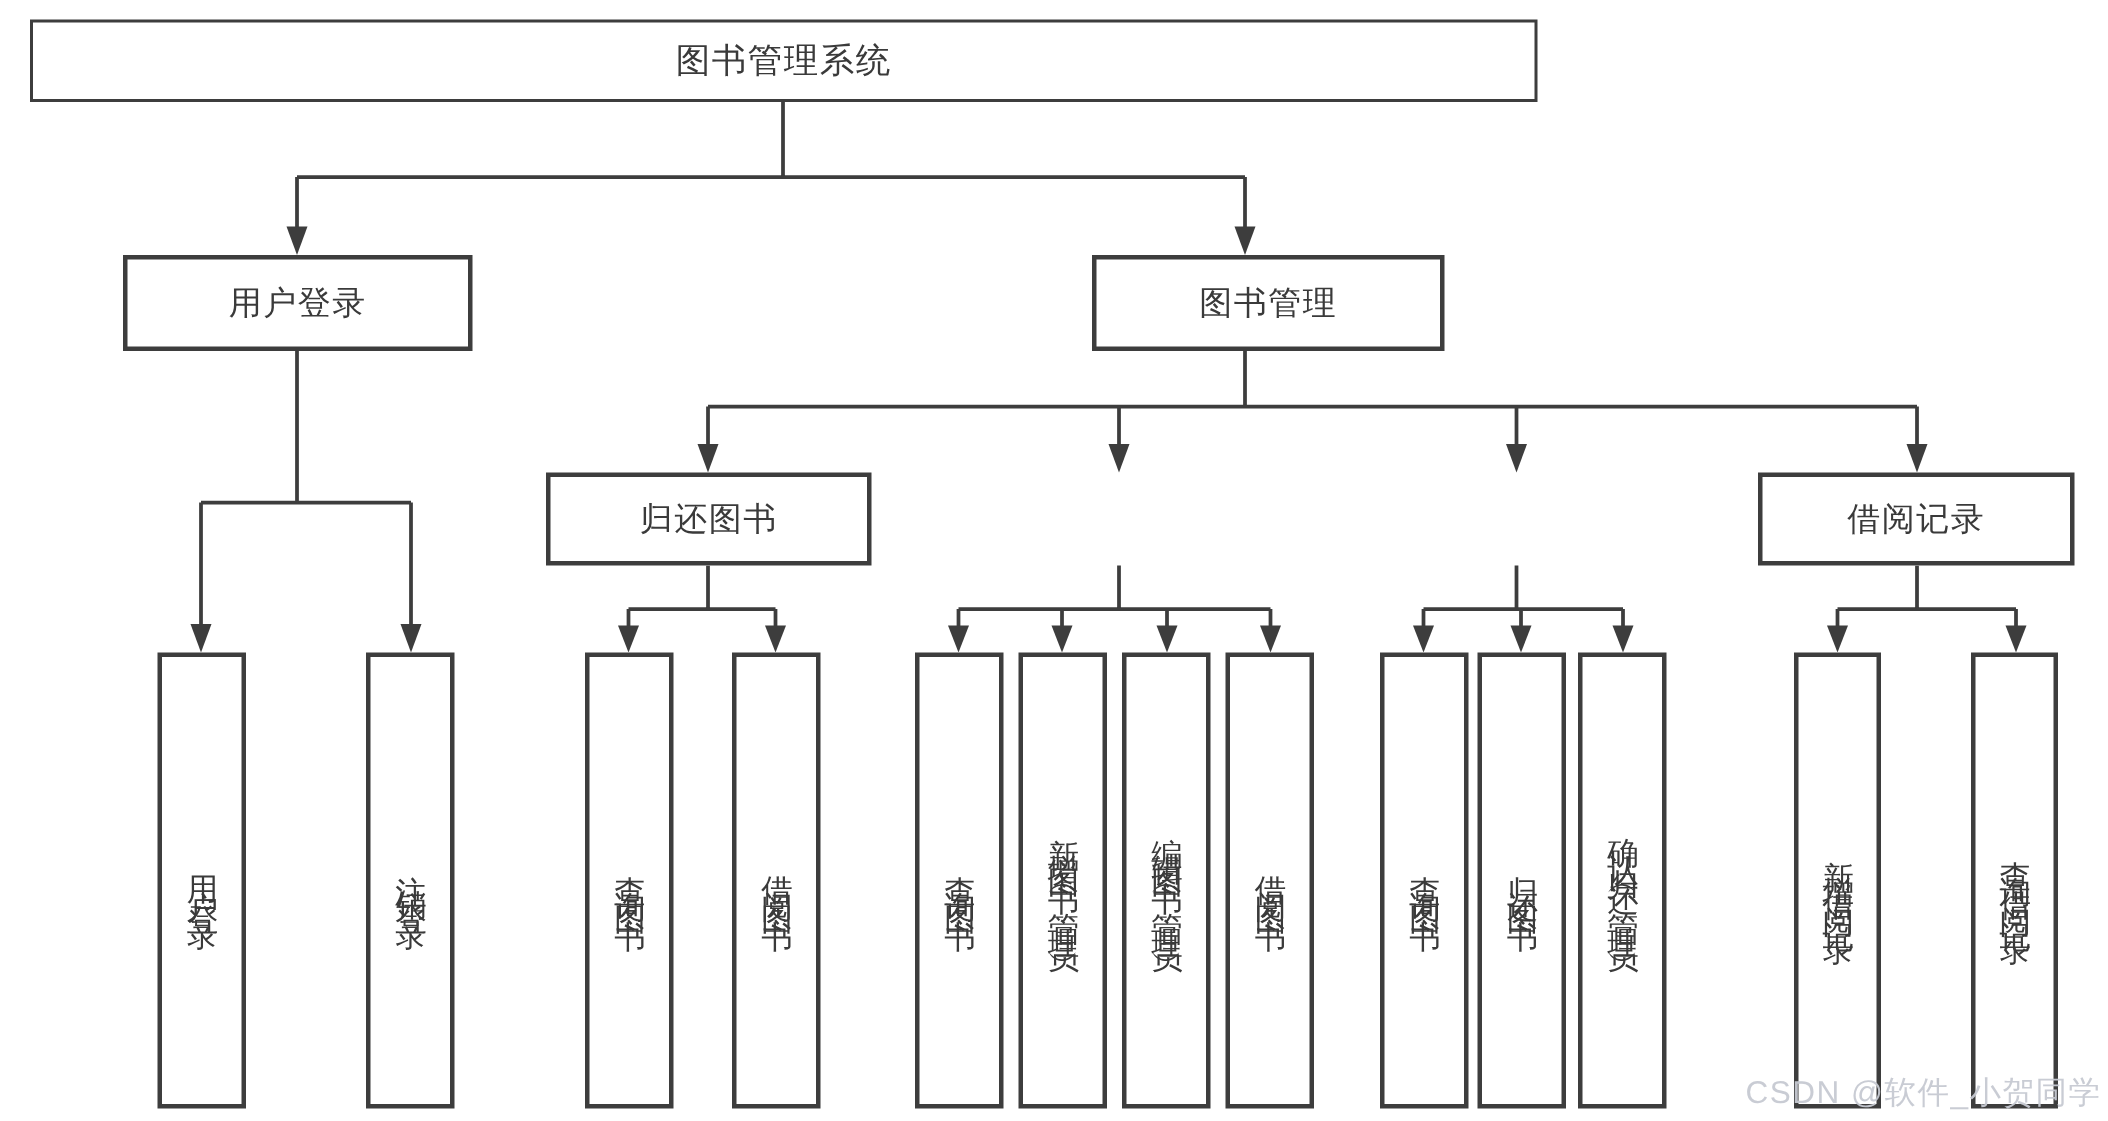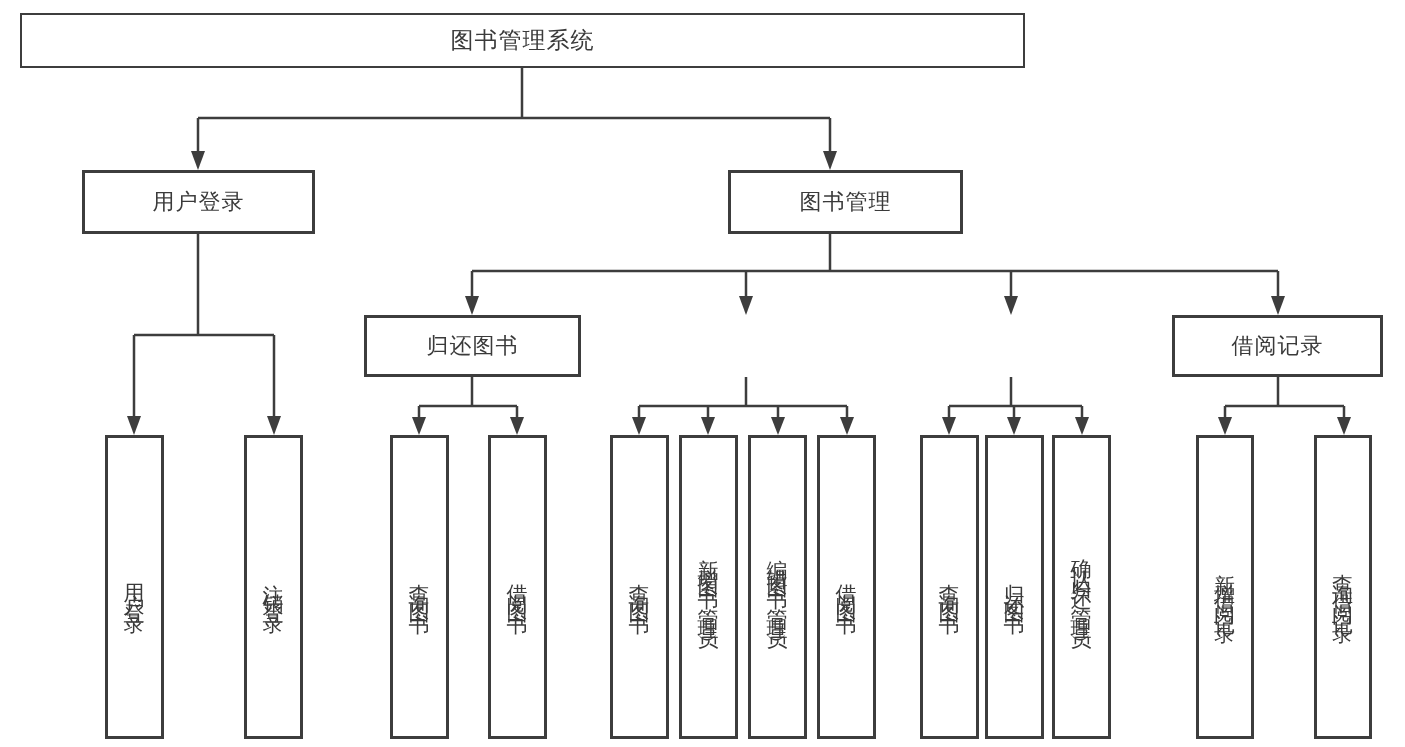--- a/index.html
+++ b/index.html
@@ -117,14 +117,15 @@
     <span class="vtext">确认归还（管理员）</span>
   </div>
 
   <div class="node vbox" style="left:1196px; top:435px; width:58px; height:304px;">
     <span class="vtext">新增借阅记录</span>
   </div>
   <div class="node vbox" style="left:1314px; top:435px; width:58px; height:304px;">
     <span class="vtext">查询借阅记录</span>
   </div>
 
+  <div class="watermark">CSDN @软件_小贺同学</div>
 
 </div>
 
 </body></html>

